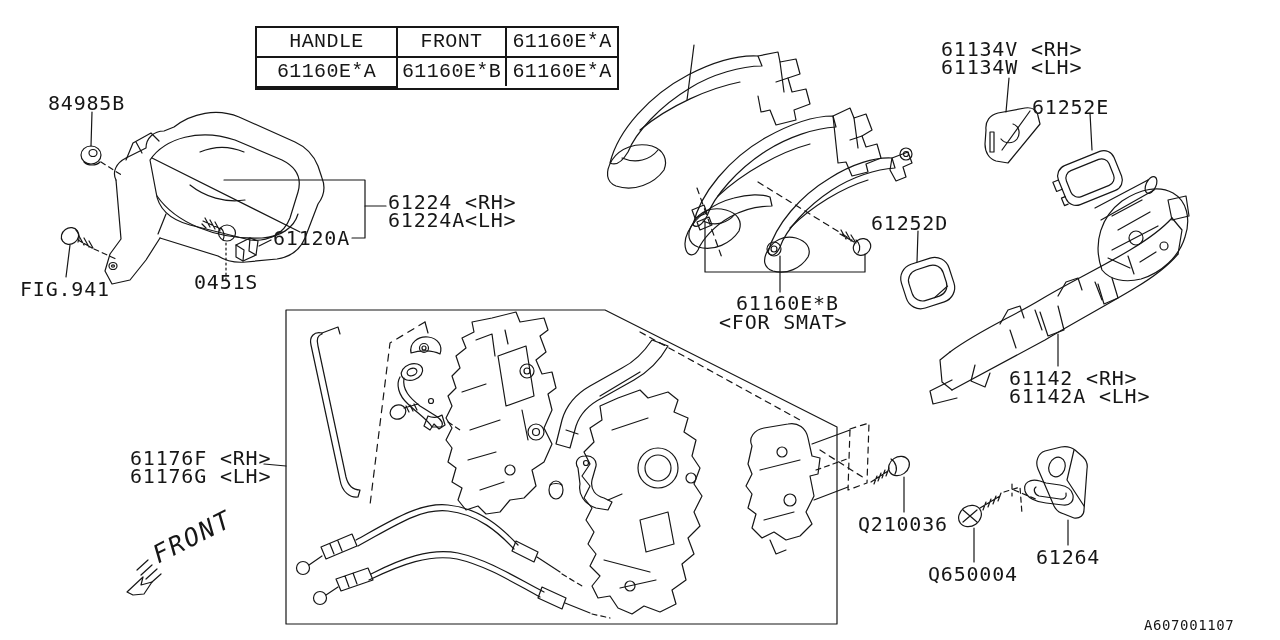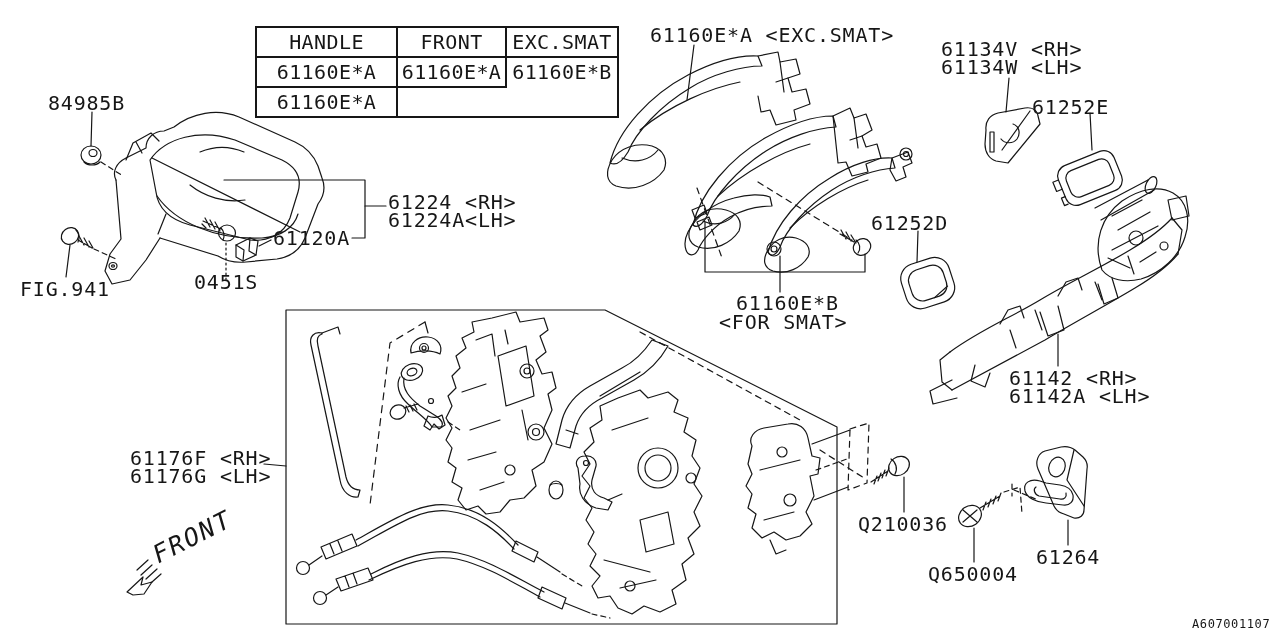--- a/index.html
+++ b/index.html
@@ -4,26 +4,26 @@
 <style>
   html,body{margin:0;padding:0;background:#ffffff;}
   #stage{position:relative;width:1280px;height:640px;background:#fff;overflow:hidden;
          font-family:"DejaVu Sans Mono","Liberation Mono",monospace;color:#161616;}
   #art{position:absolute;left:0;top:0;}
   .lbl{position:absolute;font-size:20px;letter-spacing:0.8px;white-space:pre;line-height:20px;color:#161616;}
   
   #parts-table{position:absolute;left:255px;top:26px;border:2px solid #161616;
                display:grid;grid-template-columns:141px 109px 110px;}
   #parts-table .cell{height:28px;line-height:28px;text-align:center;font-size:20px;letter-spacing:0.4px;
-                     border-right:2px solid #161616;border-bottom:2px solid #161616;overflow:hidden;}
+                     border-right:2px solid #161616;border-bottom:2px solid #161616;overflow:hidden;font-family:Liberation Mono, monospace;}
   #parts-table .cell:nth-child(3n){border-right:none;}
   #parts-table .cell.lastrow{border-bottom:none;}
   #front-label{position:absolute;left:161px;top:540px;font-size:25px;font-style:italic;
                letter-spacing:2px;transform:rotate(-27deg);transform-origin:0 100%;}
-  #diagram-code{position:absolute;left:1192px;top:617px;font-size:12px;letter-spacing:0.6px;}
+  #diagram-code{position:absolute;left:1144px;top:617px;font-size:14px;letter-spacing:0.6px;}
 </style>
 </head>
 <body>
 
 <div id="stage">
 
 <svg id="art" width="1280" height="640" viewBox="0 0 1280 640" fill="none" stroke="#161616" stroke-width="1.2" stroke-linecap="round" stroke-linejoin="round">
 
   <g>
     <path d="M116,180 C112,172 116,163 126,158 L146,148 C146,138 154,131 164,131 L174,127
@@ -292,34 +292,32 @@
 
   <g>
     <path d="M127,592 L143,577 L141,585 L152,582 L144,594 L133,595 Z"></path>
     <path d="M148,560 L137,570 M152,565 L141,575 M157,569 L146,579 M161,574 L152,582"></path>
   </g>
 </svg>
 
   <div id="parts-table">
     <div class="cell">HANDLE</div>
     <div class="cell">FRONT</div>
-    <div class="cell">EXC.SMAT</div>
     <div class="cell">61160E*A</div>
     <div class="cell">61160E*A</div>
     <div class="cell lastrow">61160E*B</div>
     <div class="cell lastrow">61160E*A</div>
   </div>
 
   <div class="lbl" style="left:48px;top:93px">84985B</div>
   <div class="lbl" style="left:20px;top:279px">FIG.941</div>
   <div class="lbl" style="left:194px;top:272px">0451S</div>
   <div class="lbl" style="left:273px;top:228px">61120A</div>
   <div class="lbl" style="left:388px;top:192px">61224 &lt;RH&gt;</div>
   <div class="lbl" style="left:388px;top:210px">61224A&lt;LH&gt;</div>
-  <div class="lbl" style="left:650px;top:25px">61160E*A &lt;EXC.SMAT&gt;</div>
   <div class="lbl" style="left:736px;top:293px">61160E*B</div>
   <div class="lbl" style="left:719px;top:312px">&lt;FOR SMAT&gt;</div>
   <div class="lbl" style="left:941px;top:39px">61134V &lt;RH&gt;</div>
   <div class="lbl" style="left:941px;top:57px">61134W &lt;LH&gt;</div>
   <div class="lbl" style="left:1032px;top:97px">61252E</div>
   <div class="lbl" style="left:871px;top:213px">61252D</div>
   <div class="lbl" style="left:1009px;top:368px">61142 &lt;RH&gt;</div>
   <div class="lbl" style="left:1009px;top:386px">61142A &lt;LH&gt;</div>
   <div class="lbl" style="left:130px;top:448px">61176F &lt;RH&gt;</div>
   <div class="lbl" style="left:130px;top:466px">61176G &lt;LH&gt;</div>

